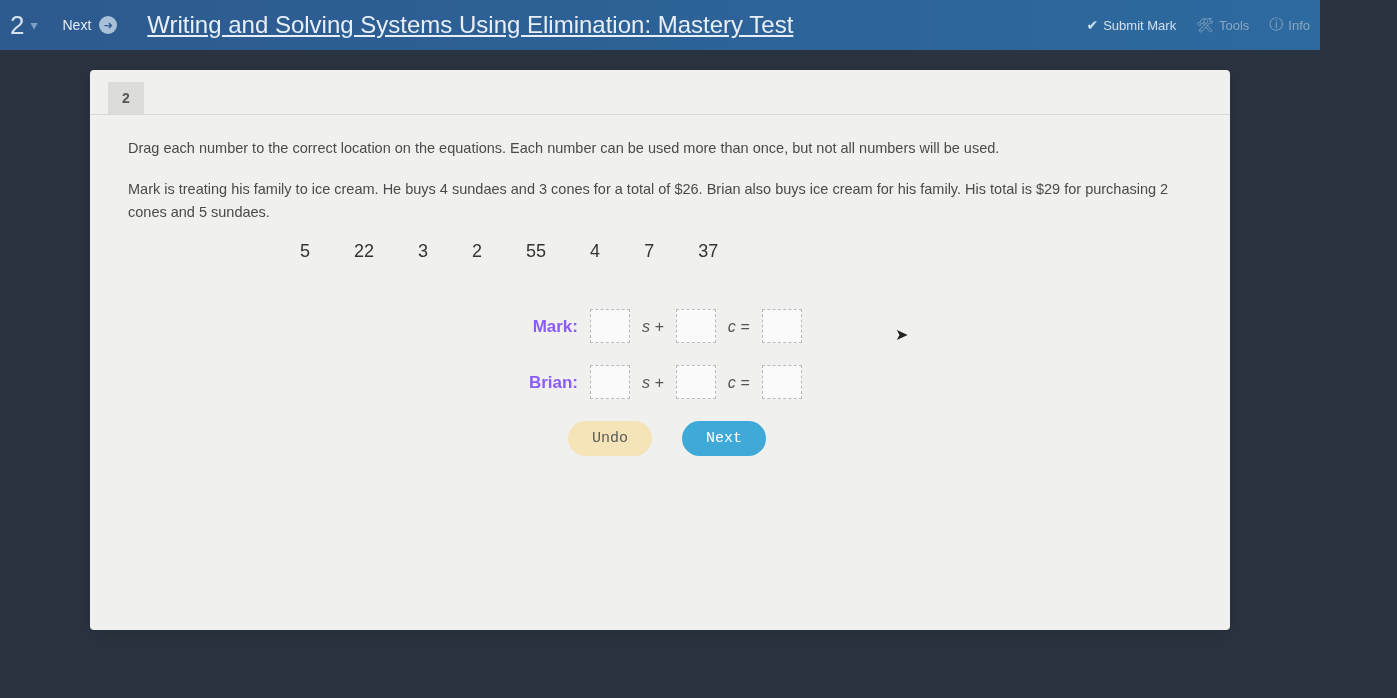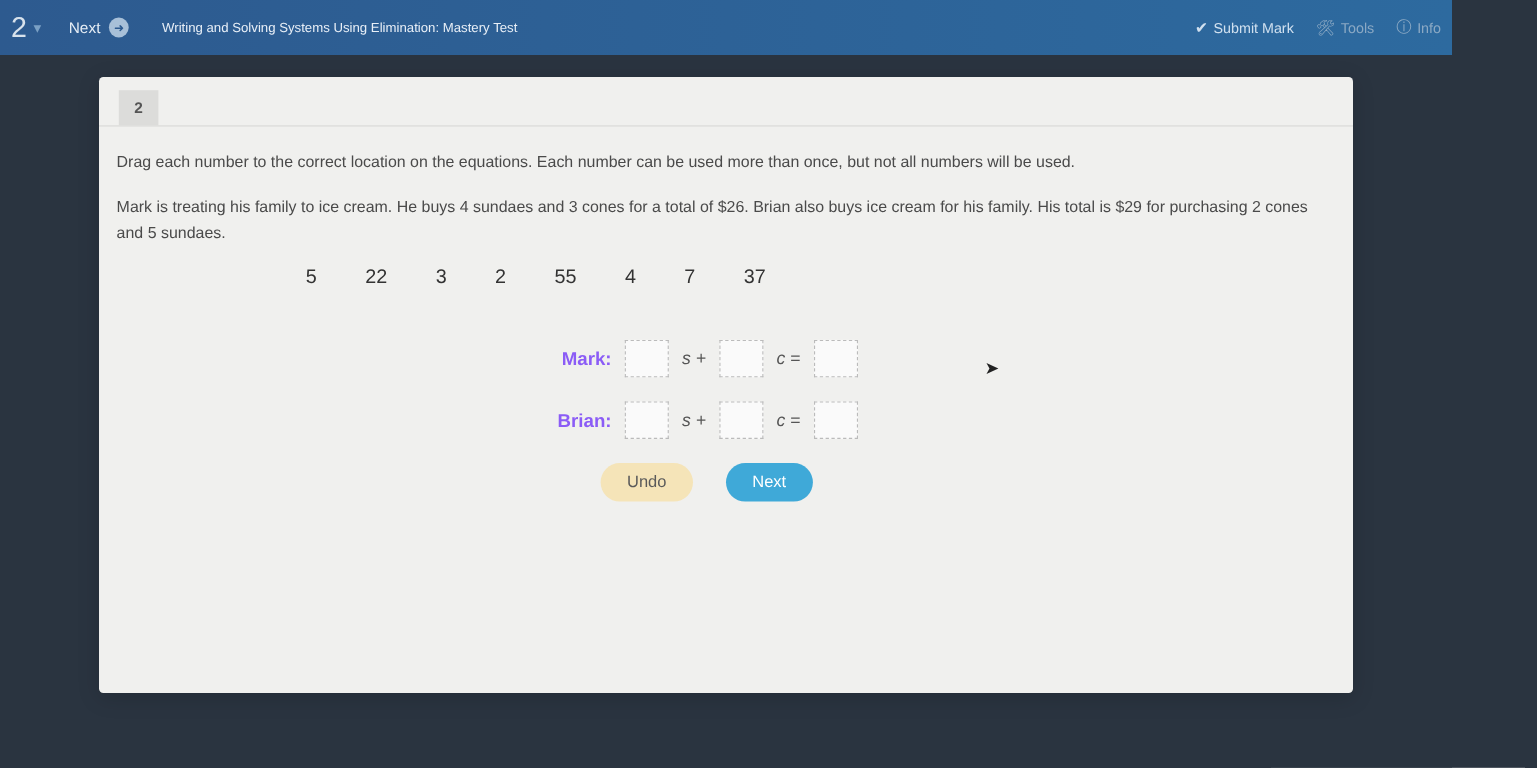--- a/index.html
+++ b/index.html
@@ -51,24 +51,25 @@
       border-radius: 50%;
       background: #a8c0d8;
       display: inline-flex;
       align-items: center;
       justify-content: center;
       margin-left: 8px;
       font-size: 11px;
       color: #2d5a8f;
     }
     .page-title {
-      font-size: 12px;
+      font-size: 24px;
       font-weight: 300;
       color: #e8eff7;
       flex: 1;
+      text-decoration: underline;
     }
     .header-btn {
       display: flex;
       align-items: center;
       color: #d0e0ef;
       font-size: 13px;
       margin-left: 20px;
       cursor: pointer;
     }
     .header-btn .icn {
@@ -92,21 +93,21 @@
     .q-tab {
       display: inline-block;
       background: #dcdcda;
       color: #555;
       padding: 8px 14px;
       font-size: 14px;
       font-weight: bold;
       margin-left: 18px;
     }
     .q-body {
-      padding: 22px 38px 30px 16px;
+      padding: 22px 38px 30px 38px;
       color: #4a4a4a;
       font-size: 14.5px;
       line-height: 1.6;
     }
     .instruction { margin-bottom: 18px; }
     .story { margin-bottom: 8px; }
     .prompt { margin-bottom: 30px; }
 
     .number-bank {
       display: flex;
@@ -156,20 +157,21 @@
       gap: 30px;
       margin-left: 440px;
       margin-top: 20px;
     }
     .btn {
       padding: 9px 24px;
       border-radius: 22px;
       border: none;
       font-size: 15px;
       cursor: pointer;
+      font-family: Liberation Mono, monospace;
     }
     .btn-undo {
       background: #f5e4b8;
       color: #5a5a5a;
     }
     .btn-next {
       background: #3fa9d8;
       color: #fff;
     }
     .cursor-pointer {

